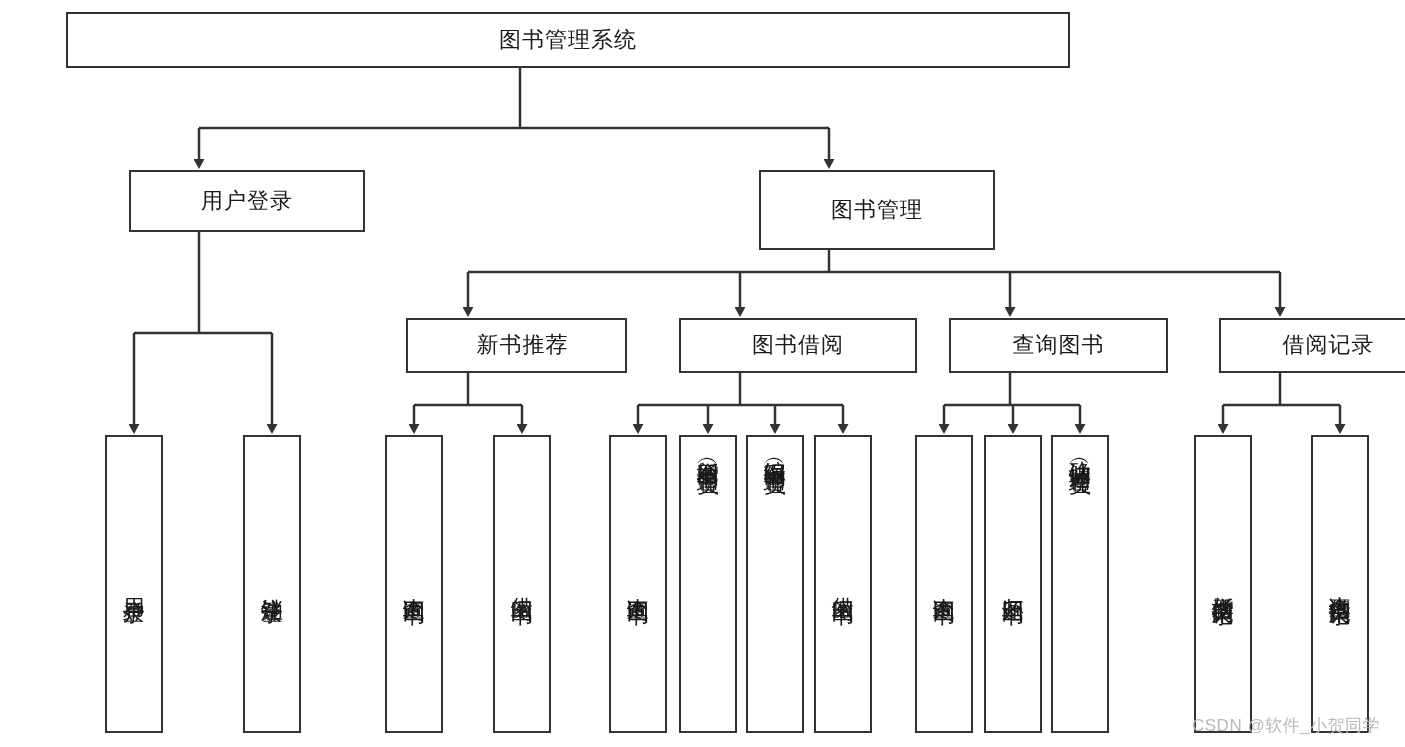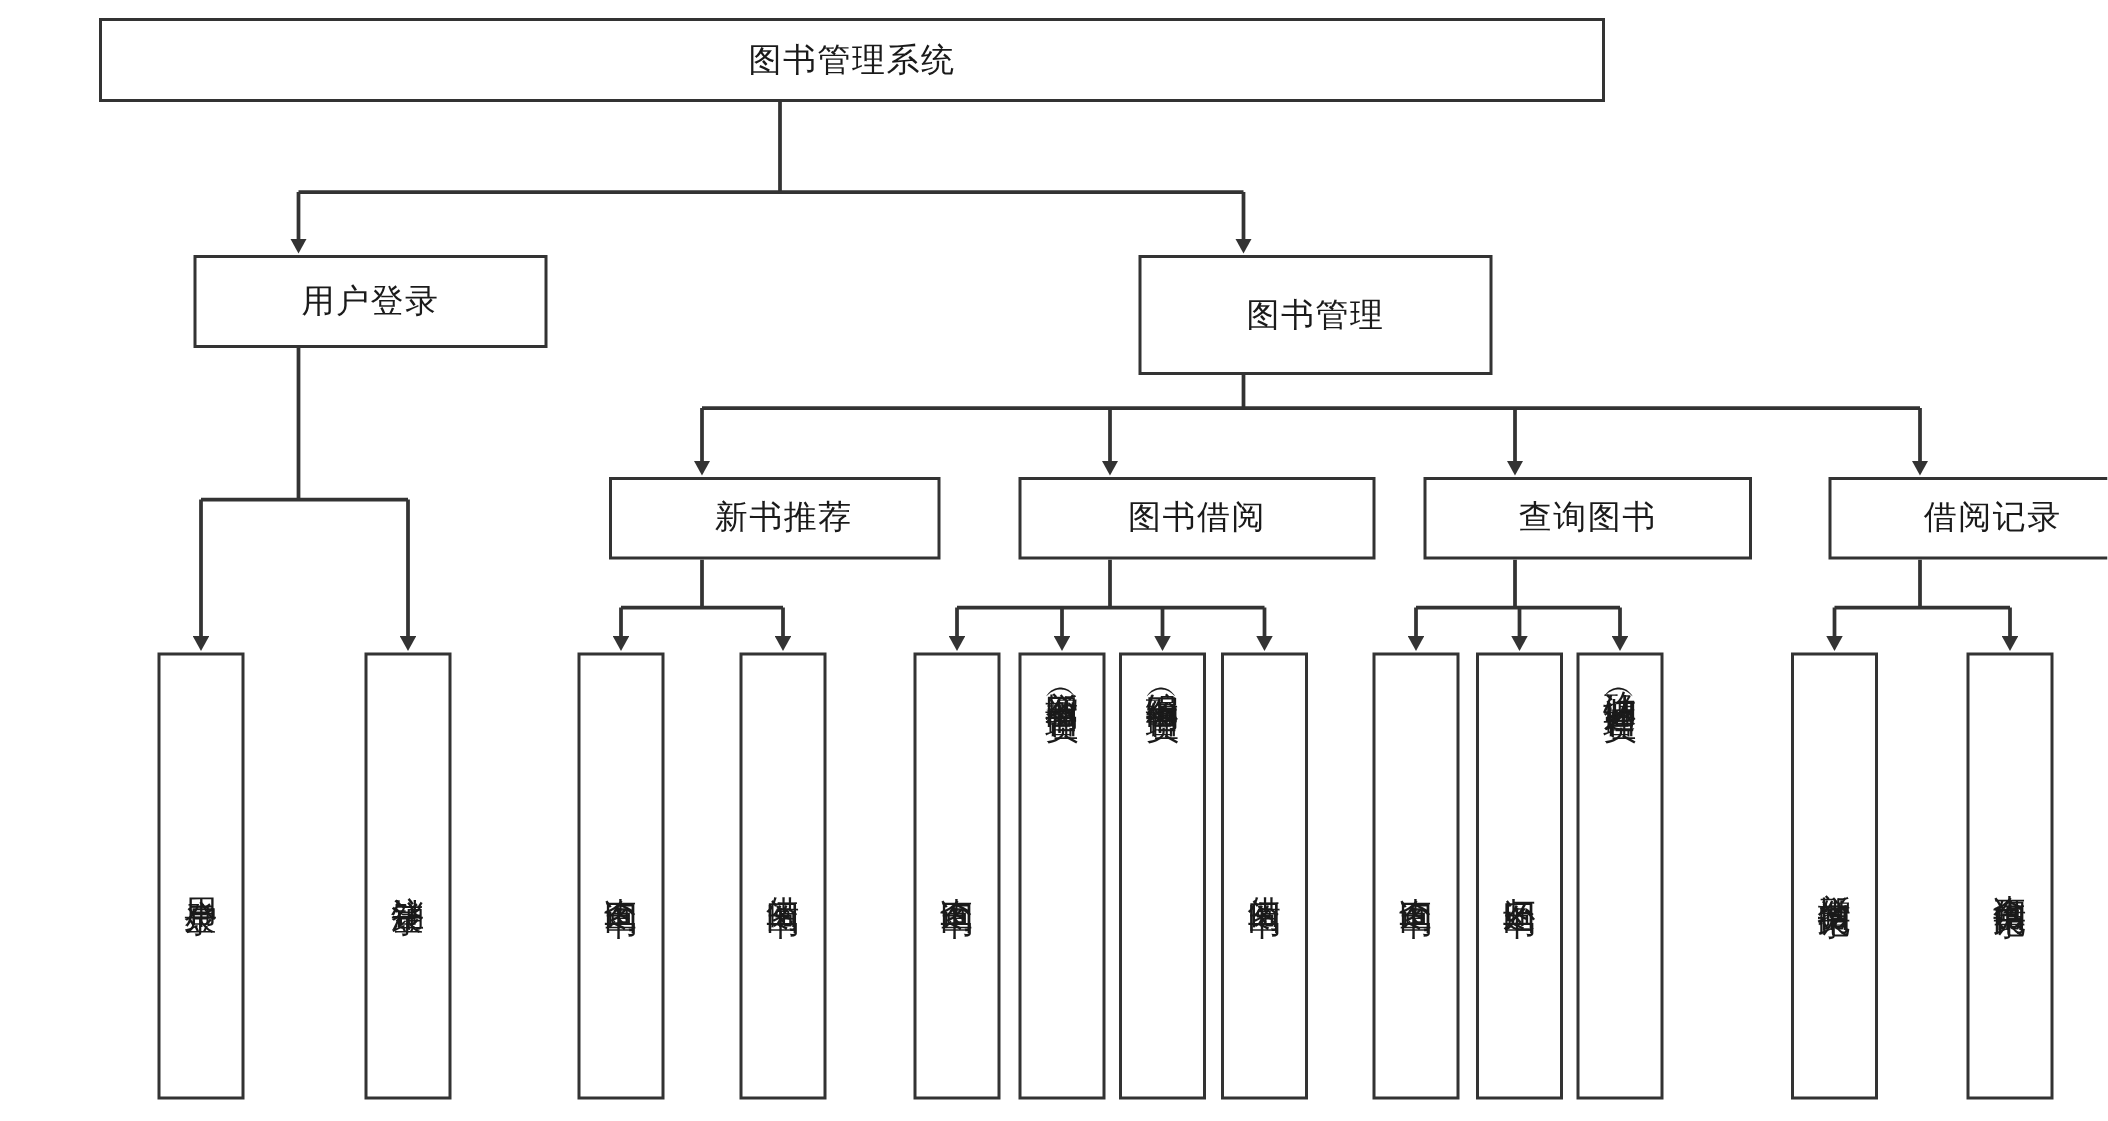--- a/index.html
+++ b/index.html
@@ -179,14 +179,15 @@
     <span>确认归还（管理员）</span>
   </div>
 
   <div class="node vert center" style="left:1194px; top:435px; width:58px; height:298px;">
     <span>新增借阅记录</span>
   </div>
   <div class="node vert center" style="left:1311px; top:435px; width:58px; height:298px;">
     <span>查询借阅记录</span>
   </div>
 
+  <div class="watermark" style="left:1192px; top:714px;">CSDN @软件_小贺同学</div>
 
 </div>
 
 </body></html>

